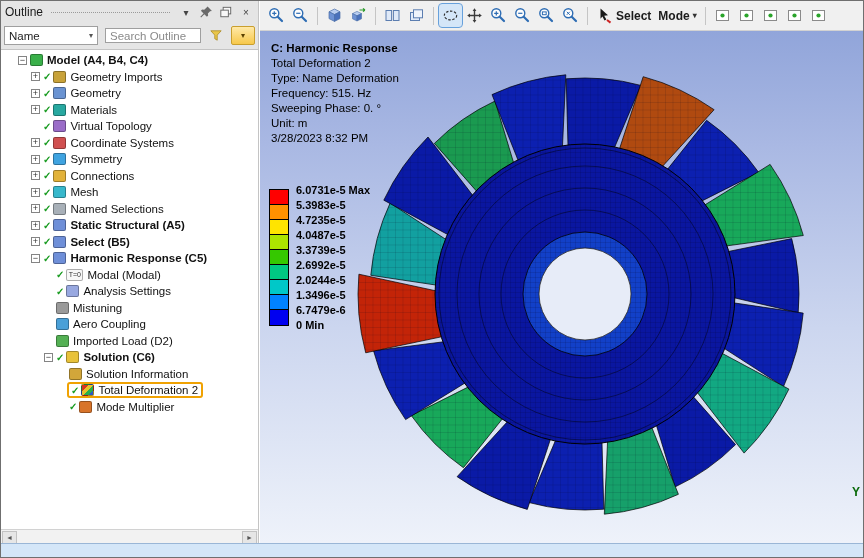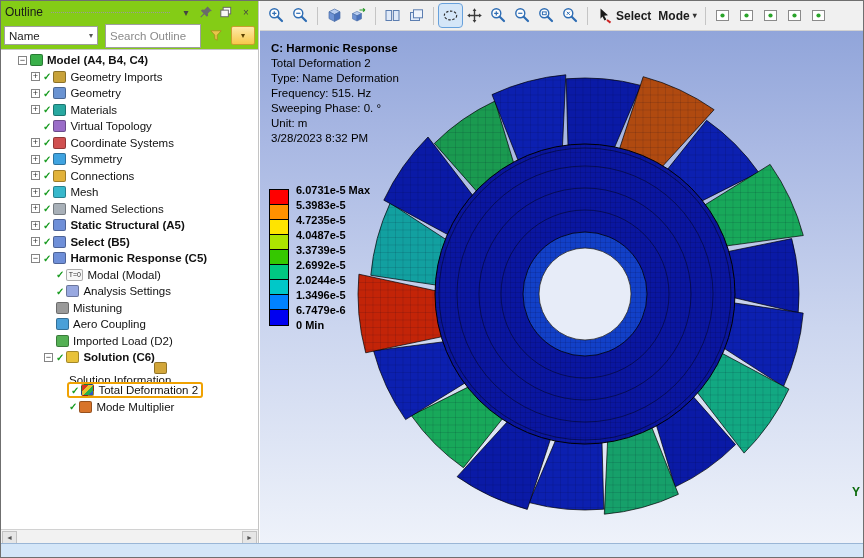--- a/index.html
+++ b/index.html
@@ -2,31 +2,31 @@
 <html><head>
 <meta charset="utf-8">
 <style>
   * { box-sizing: border-box; margin: 0; padding: 0; }
   body { font-family: "Liberation Sans", sans-serif; background: #fff; }
   #app { position: relative; width: 864px; height: 558px; background: #fff;
          border: 1px solid #6f6f6f; overflow: hidden; }
 
   
   #left-panel { position: absolute; left: 0; top: 0; width: 258px; height: 544px;
-                background: #84cc16; border-right: 1px solid #c4c4c4; }
+                background: #e5e5e5; border-right: 1px solid #c4c4c4; }
   #outline-header { height: 22px; display: flex; align-items: center; padding: 0 4px; gap: 4px; }
   #outline-title { font-size: 12px; color: #1a1a1a; }
   #header-handle { flex: 1; border-top: 1px dotted #9a9a9a; margin: 0 4px; height: 0; }
   .hdr-btn { width: 16px; height: 16px; display: flex; align-items: center; justify-content: center;
              font-size: 10px; color: #444; border-radius: 2px; }
   #filter-row { height: 25px; display: flex; align-items: center; padding: 0 3px; gap: 7px; }
   .combo { width: 94px; height: 19px; background: #fff; border: 1px solid #9f9f9f;
            display: flex; align-items: center; font-size: 11.5px; padding: 0 4px; color: #222; }
   .combo .cv { margin-left: auto; font-size: 8px; color: #555; }
-  #search-input { flex: 1; height: 24px; border: 1px solid #9f9f9f; font-size: 11.5px;
+  #search-input { flex: 1; height: 15px; border: 1px solid #9f9f9f; font-size: 11.5px;
                   padding: 0 4px; color: #333; font-family: "Liberation Sans", sans-serif; min-width: 40px; }
   #search-input::placeholder { color: #8a8a8a; }
   .gold-btn { height: 19px; width: 24px; background: linear-gradient(#ffe9a8, #f7c84a);
               border: 1px solid #c99f2e; border-radius: 2px; display: flex; align-items: center;
               justify-content: center; font-size: 8px; color: #5a4000; }
   #tree { position: absolute; top: 48px; left: 0; right: 0; bottom: 16px; background: #fff;
           border-top: 1px solid #c4c4c4; overflow: hidden; padding-top: 2px; }
   .tree-row { display: flex; align-items: center; height: 16.5px; font-size: 11.5px;
               white-space: nowrap; color: #111; }
   .exp { width: 9px; height: 9px; border: 1px solid #848484; background: #fff; font-size: 9px;
@@ -265,21 +265,21 @@
         <div class="tree-row" style="padding-left: 43px;">
           <span class="exp">−</span>
           <span style="display: flex; align-items: center;">
             <span class="check">✓</span>
             <span class="ticon" style="background: linear-gradient(rgb(232, 194, 58), rgb(232, 194, 58));"></span>
             <span class="bold">Solution (C6)</span>
           </span>
         </div>
         <div class="tree-row" style="padding-left: 56px;">
           <span class="exp-sp"></span>
-          <span style="display: flex; align-items: flex-end; flex-direction: column;">
+          <span style="display: flex; align-items: flex-start;">
             <span class="ticon" style="background: linear-gradient(rgb(210, 166, 58), rgb(210, 166, 58));"></span>
             <span>Solution Information</span>
           </span>
         </div>
         <div class="tree-row" style="padding-left: 56px;">
           <span class="exp-sp"></span>
           <span class="hl" style="display: flex; align-items: center;">
             <span class="check">✓</span>
             <span class="ticon" style="background: linear-gradient(135deg, rgb(217, 51, 34) 0px, rgb(217, 51, 34) 30%, rgb(232, 194, 42) 30%, rgb(232, 194, 42) 55%, rgb(42, 176, 74) 55%, rgb(42, 176, 74) 78%, rgb(42, 88, 200) 78%);"></span>
             <span>Total Deformation 2</span>

